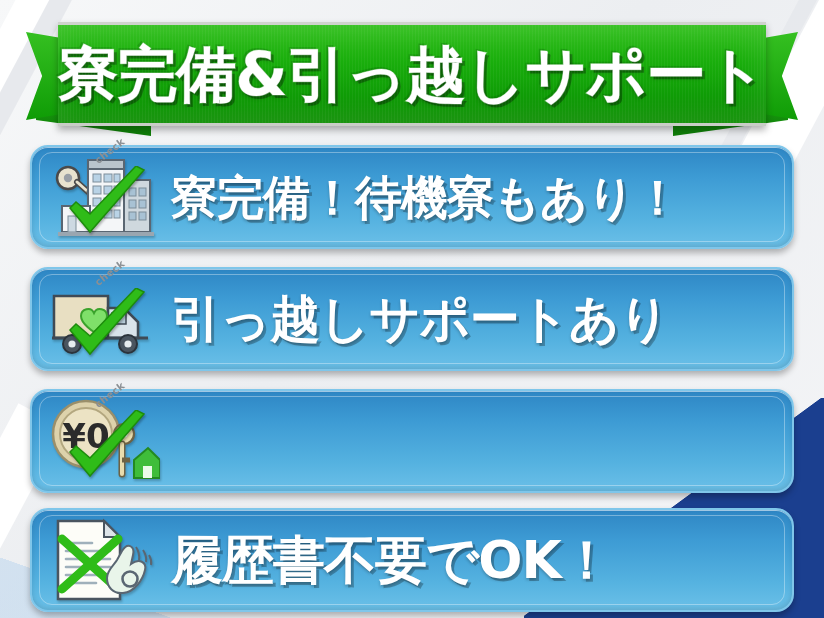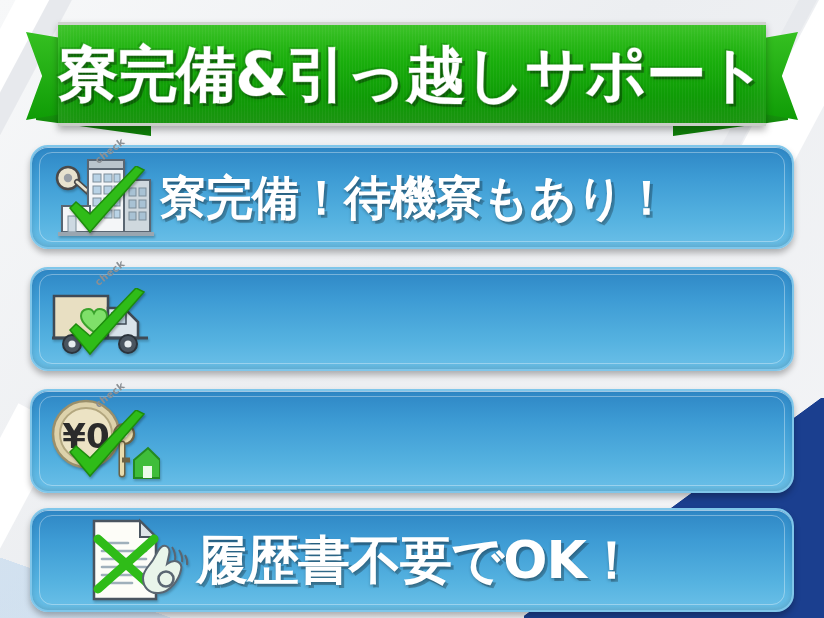--- a/index.html
+++ b/index.html
@@ -87,29 +87,30 @@
       0 4px 6px rgba(0,0,0,.28),
       inset 0 1px 0 rgba(255,255,255,.55),
       inset 0 -2px 5px rgba(0,0,0,.12);
     display:flex; align-items:center;
   }
   .row::before{
     content:""; position:absolute; left:7px; right:7px; top:5px; bottom:5px;
     border-radius:13px; border:1px solid rgba(255,255,255,.35);
     pointer-events:none;
   }
-  .row-1{ top:145px; } .row-2{ top:267px; } .row-3{ top:389px; } .row-4{ top:508px;padding-left:36px; }
+  .row-1{ top:145px; } .row-2{ top:267px; } .row-3{ top:389px; } .row-4{ top:508px; }
 
   .icon-box{ position:relative; width:112px; height:86px; margin-left:16px; flex:0 0 112px; }
   .row-label{
     flex:1 1 auto; color:#fff; font-weight:bold;
     font-size:47px; line-height:1; white-space:nowrap;
     letter-spacing:-1px;
     text-shadow:3px 3px 0 rgba(0,0,0,.26), 0 2px 3px rgba(0,0,0,.22);
     padding-right:6px;
+    margin-left:11px;
   }
   .row-4 .row-label{ font-size:52px; }
   .row-2 .row-label{ font-size:50px; }
 
   
   .chk{ position:absolute; left:16px; bottom:-2px; width:86px; height:76px; z-index:4; }
   .chk svg{ width:100%; height:100%; display:block; filter:drop-shadow(1px 2px 1px rgba(0,0,0,.28)); }
   .chkword{
     position:absolute; left:48px; top:2px; font-size:10px; color:#8b8f93;
     font-weight:bold; letter-spacing:.5px; transform:rotate(-38deg);
@@ -213,20 +214,21 @@
         <path d="M33 40 c0-7 10-10 13-3 3-7 13-4 13 3 0 8-13 16-13 16 S33 48 33 40 Z" fill="#7fe06a" stroke="#3aa22c" stroke-width="2"></path>
       </svg>
     </div>
     <div class="chkword">check</div>
     <div class="chk">
       <svg viewBox="0 0 86 76">
         <path d="M6 42 L26 66 L80 4 L72 0 L26 48 L12 36 Z" fill="#2fbc18" stroke="#1d8c0c" stroke-width="1.5"></path>
       </svg>
     </div>
   </div>
+  <div class="row-label">引っ越しサポートあり</div>
 </div>
 
 <div class="row row-3">
   <div class="icon-box">
     <div class="art">
       <svg viewBox="0 0 112 86">
         <circle cx="38" cy="36" r="33" fill="#ddd2ab" stroke="#9a8f6a" stroke-width="2.5"></circle>
         <circle cx="38" cy="36" r="26" fill="#ece3c4" stroke="#b3a77f" stroke-width="2"></circle>
         <text x="38" y="50" font-size="34" font-weight="bold" text-anchor="middle" font-family="DejaVu Sans, sans-serif" fill="#2b2b2b">¥0</text>
         <g>

